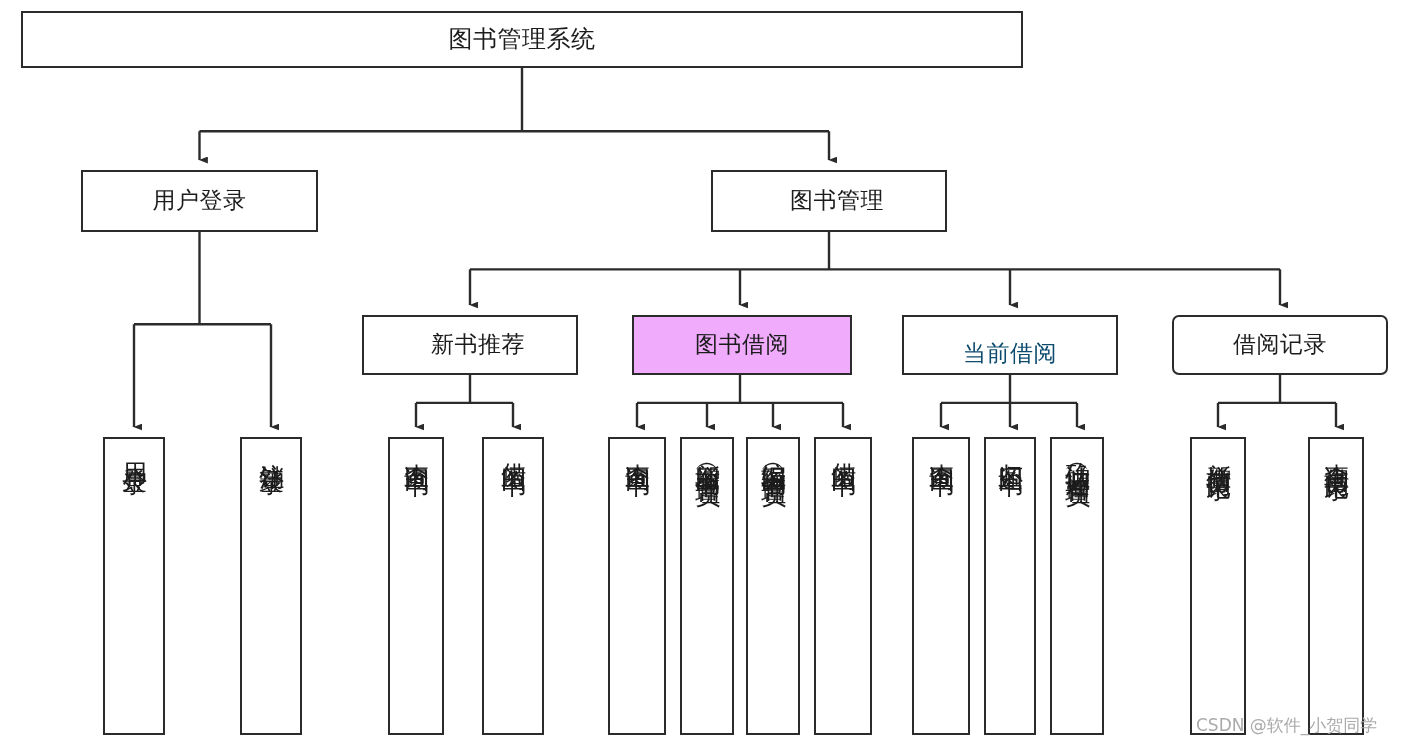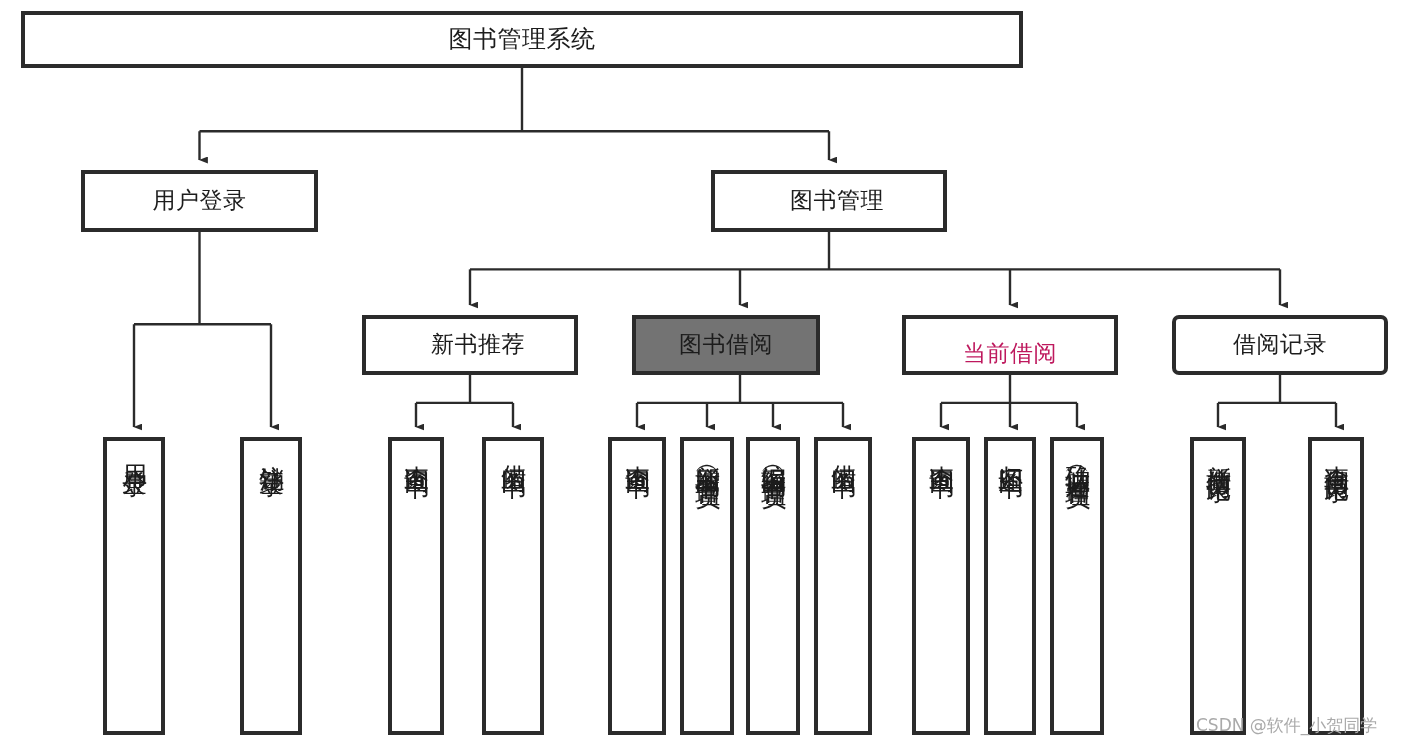--- a/index.html
+++ b/index.html
@@ -23,21 +23,21 @@
     left: 0;
     top: 0;
     width: 1405px;
     height: 747px;
     pointer-events: none;
   }
   .node {
     position: absolute;
     box-sizing: border-box;
     background: #ffffff;
-    border: 4px solid #14532d;
+    border: 2px solid #14532d;
     display: flex;
     align-items: center;
     justify-content: center;
     z-index: 2;
   }
   .node .label {
     color: #1c1c1c;
     font-size: 23px;
     line-height: 1.18;
     letter-spacing: 0.5px;
@@ -125,25 +125,25 @@
       </div>
       <div class="node" style="left: 81px; top: 170px; width: 237px; height: 62px; border-color: rgb(43, 43, 43); background: rgb(255, 255, 255);">
         <span class="label" style="color: rgb(28, 28, 28);">用户登录</span>
       </div>
       <div class="node" style="left: 711px; top: 170px; width: 236px; height: 62px; border-color: rgb(43, 43, 43); background: rgb(255, 255, 255);">
         <span class="label" style="color: rgb(28, 28, 28); margin-left: 16px;">图书管理</span>
       </div>
       <div class="node" style="left: 362px; top: 315px; width: 216px; height: 60px; border-color: rgb(43, 43, 43); background: rgb(255, 255, 255);">
         <span class="label" style="color: rgb(28, 28, 28); margin-left: 16px;">新书推荐</span>
       </div>
-      <div class="node" style="left: 632px; top: 315px; width: 188px; height: 60px; border-color: rgb(43, 43, 43); background: #737373;">
+      <div class="node" style="left: 632px; top: 315px; width: 220px; height: 60px; border-color: rgb(43, 43, 43); background: #f0abfc;">
         <span class="label" style="color: rgb(28, 28, 28);">图书借阅</span>
       </div>
       <div class="node" style="left: 902px; top: 315px; width: 216px; height: 60px; border-color: rgb(43, 43, 43); background: rgb(255, 255, 255);">
-        <span class="label" style="color: #be185d; margin-top: 18px;">当前借阅</span>
+        <span class="label" style="color: #0c4a6e; margin-top: 18px;">当前借阅</span>
       </div>
       <div class="node" style="left: 1172px; top: 315px; width: 216px; height: 60px; border-color: rgb(43, 43, 43); background: rgb(255, 255, 255); border-radius: 7px;">
         <span class="label" style="color: rgb(28, 28, 28);">借阅记录</span>
       </div>
       <div class="node leaf" style="left: 103px; top: 437px; width: 62px; height: 298px; border-color: rgb(43, 43, 43); background: rgb(255, 255, 255);">
         <span class="label" style="color: rgb(28, 28, 28);">用户登录</span>
       </div>
       <div class="node leaf" style="left: 240px; top: 437px; width: 62px; height: 298px; border-color: rgb(43, 43, 43); background: rgb(255, 255, 255);">
         <span class="label" style="color: rgb(28, 28, 28);">注销登录</span>
       </div>

